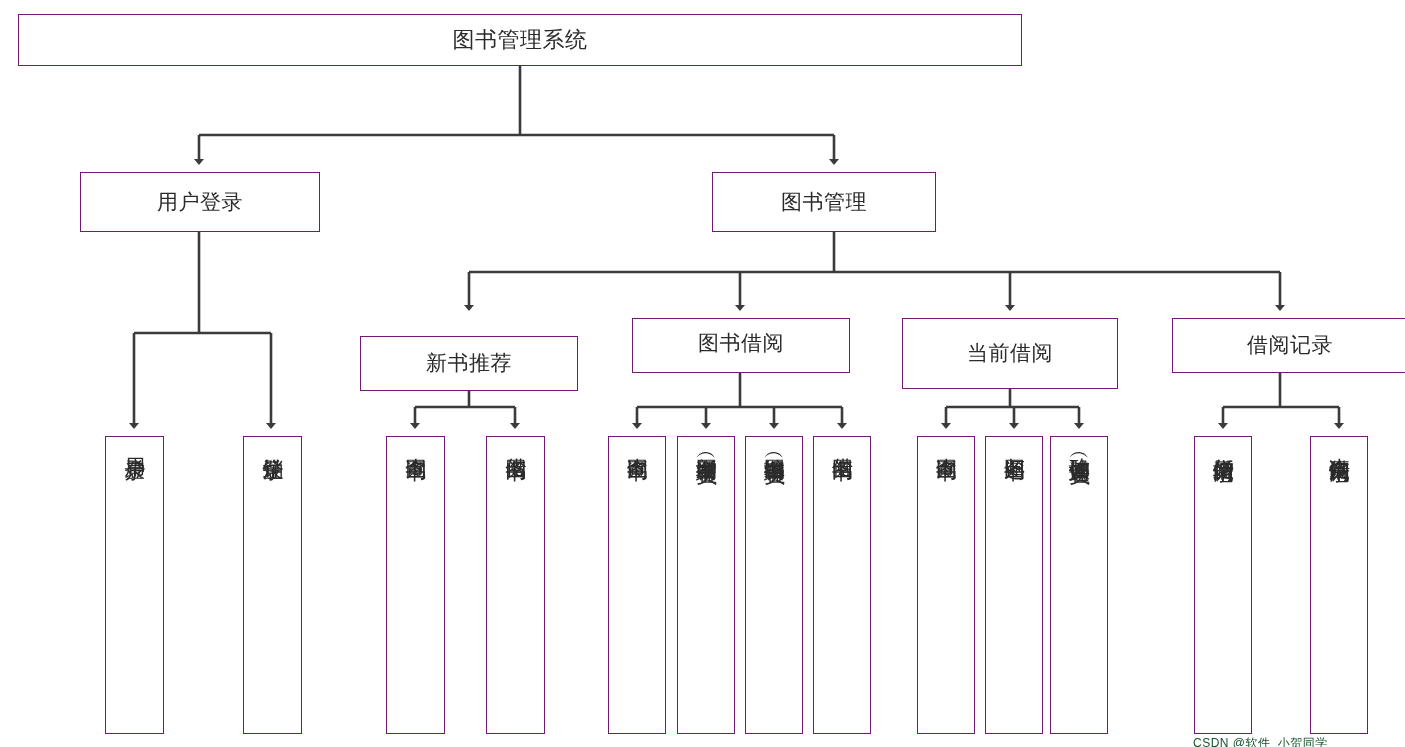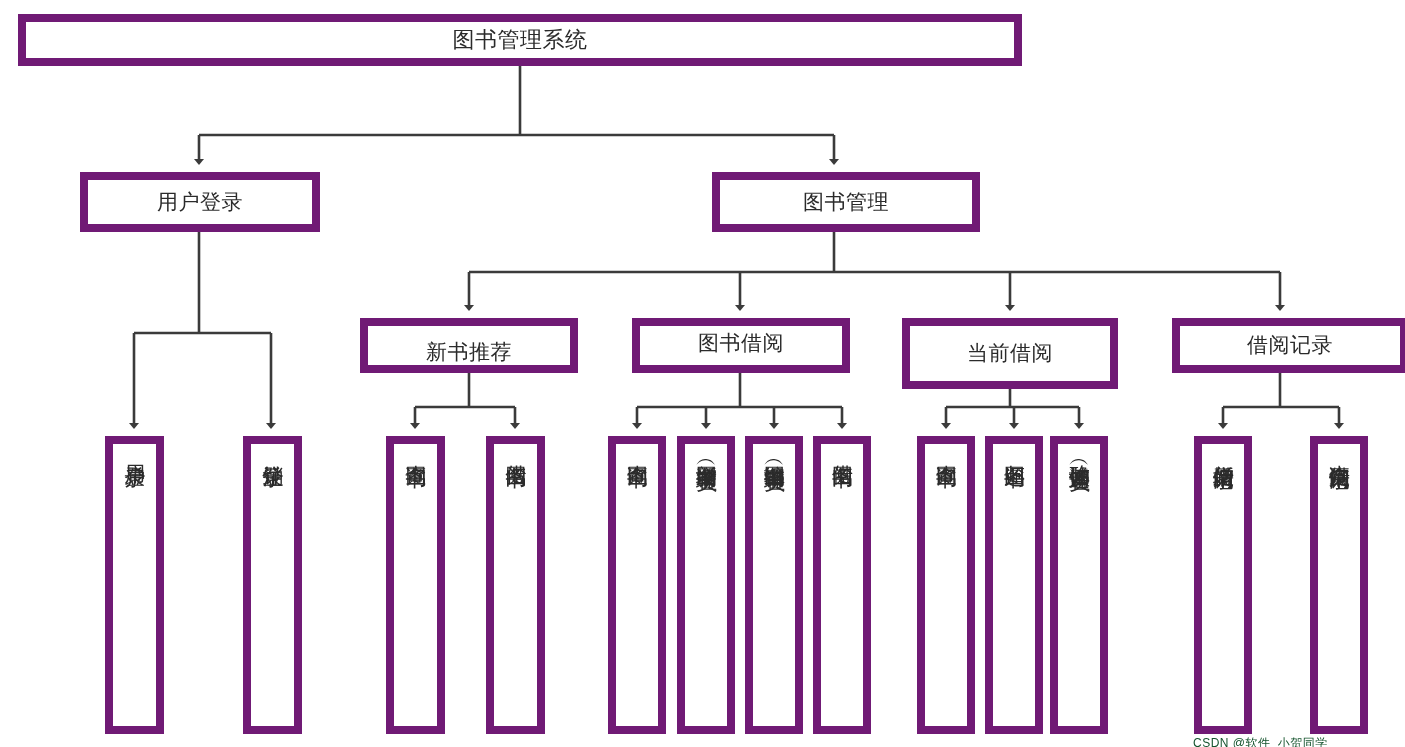--- a/index.html
+++ b/index.html
@@ -21,21 +21,21 @@
     position: absolute;
     left: 0;
     top: 0;
     width: 1405px;
     height: 747px;
     pointer-events: none;
   }
   .node {
     position: absolute;
     box-sizing: border-box;
-    border: 8px solid #701a75;
+    border: 1px solid #701a75;
     background: #ffffff;
     display: flex;
     align-items: center;
     justify-content: center;
     color: #2b2b2b;
   }
   .node .lbl {
     font-size: 21px;
     line-height: 1.25;
     letter-spacing: 0.5px;
@@ -121,25 +121,25 @@
     </g>
   </svg>
 
   <div class="node" id="root-node" style="left:18px; top:14px; width:1004px; height:52px;">
     <span class="lbl">图书管理系统</span>
   </div>
 
   <div class="node" style="left:80px; top:172px; width:240px; height:60px;">
     <span class="lbl">用户登录</span>
   </div>
-  <div class="node" style="left:712px; top:172px; width:268px; height:60px;">
+  <div class="node" style="left:712px; top:172px; width:224px; height:60px;">
     <span class="lbl">图书管理</span>
   </div>
 
-  <div class="node" style="left:360px; top:318px; width:218px; height:55px;align-items:flex-end;">
+  <div class="node" style="left:360px; top:336px; width:218px; height:55px;">
     <span class="lbl">新书推荐</span>
   </div>
   <div class="node" style="left:632px; top:318px; width:218px; height:55px;font-family:Liberation Mono, monospace;">
     <span class="lbl">图书借阅</span>
   </div>
   <div class="node" style="left:902px; top:318px; width:216px; height:71px;">
     <span class="lbl">当前借阅</span>
   </div>
   <div class="node" style="left:1172px; top:318px; width:236px; height:55px;">
     <span class="lbl">借阅记录</span>

